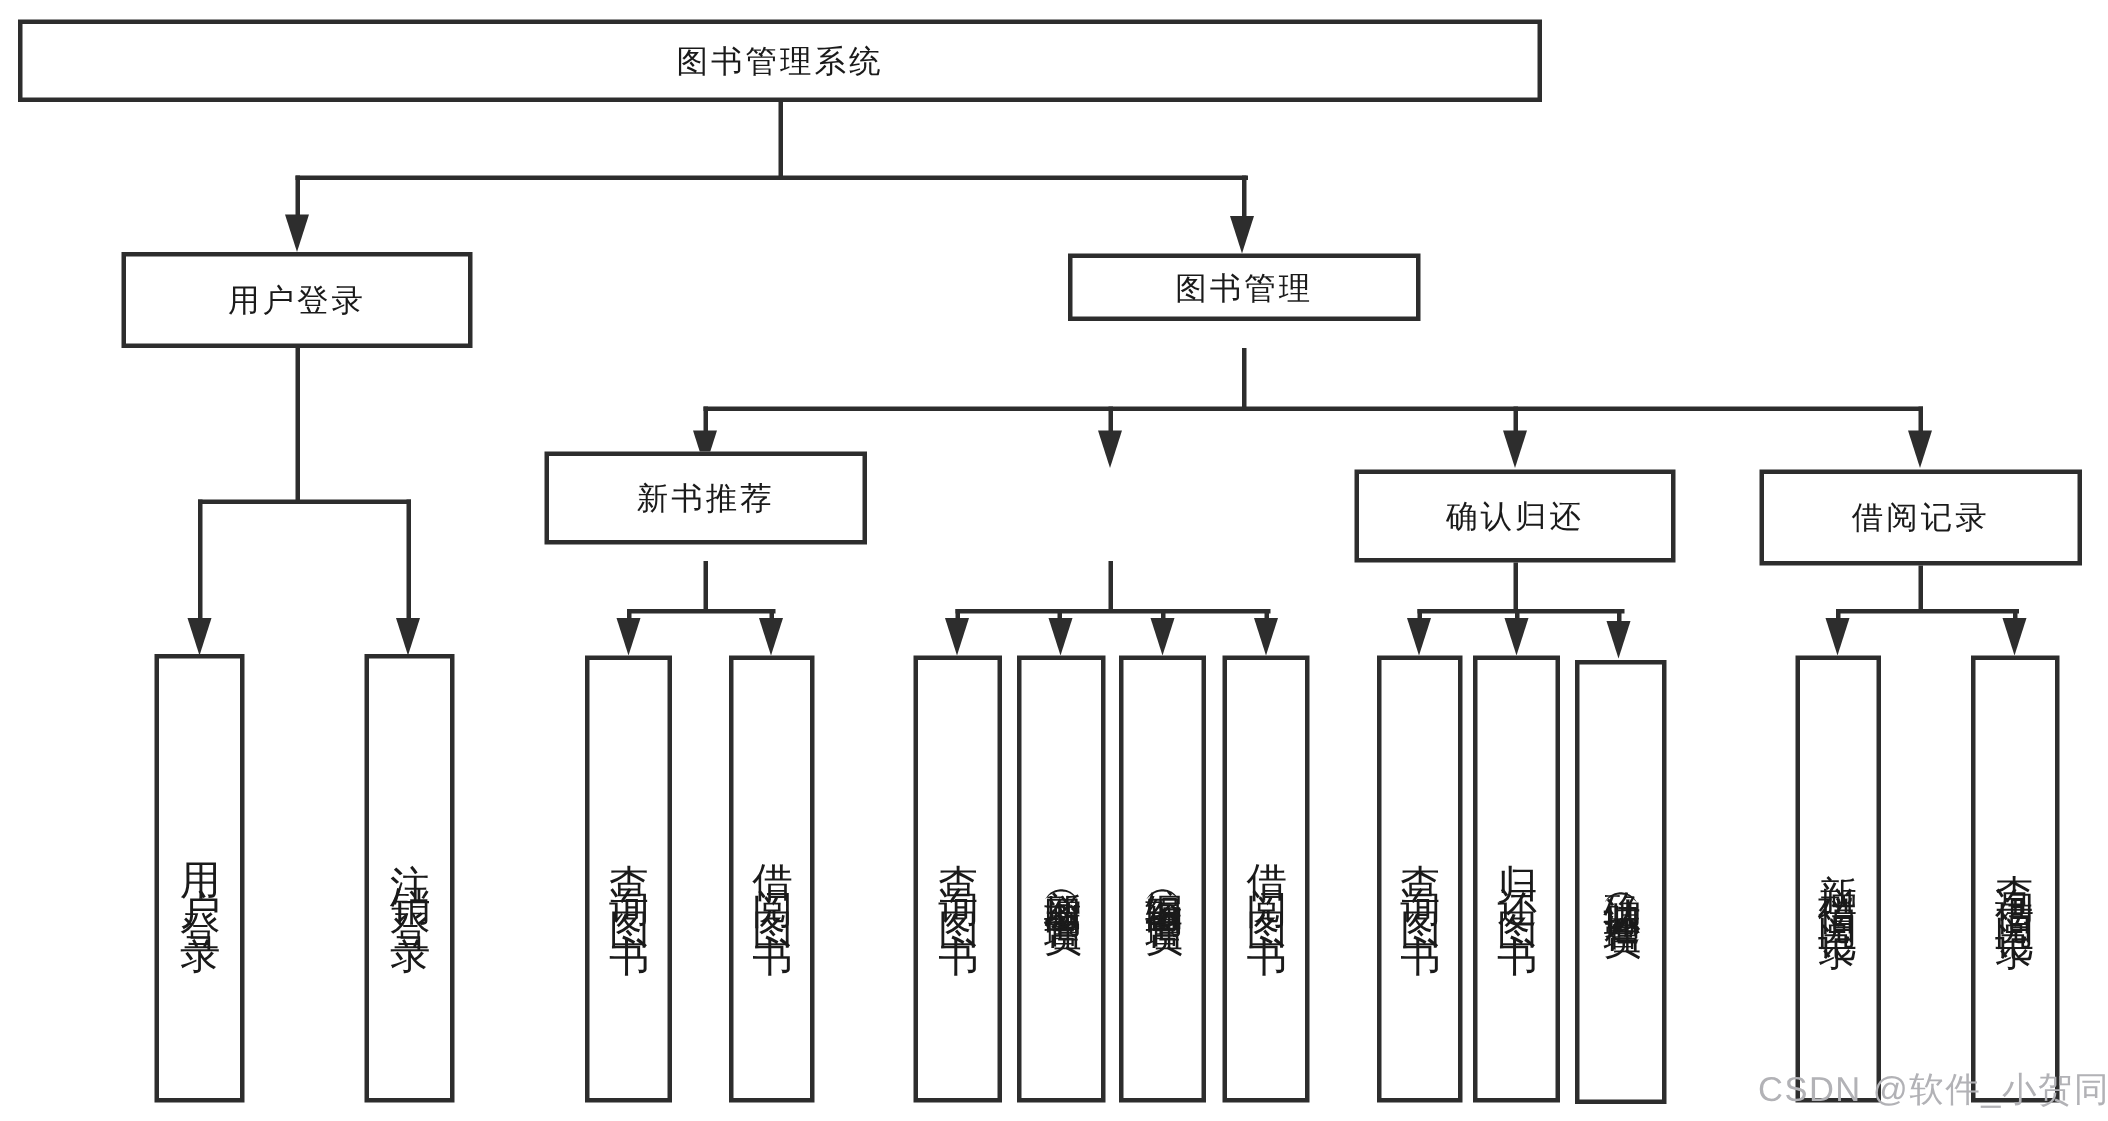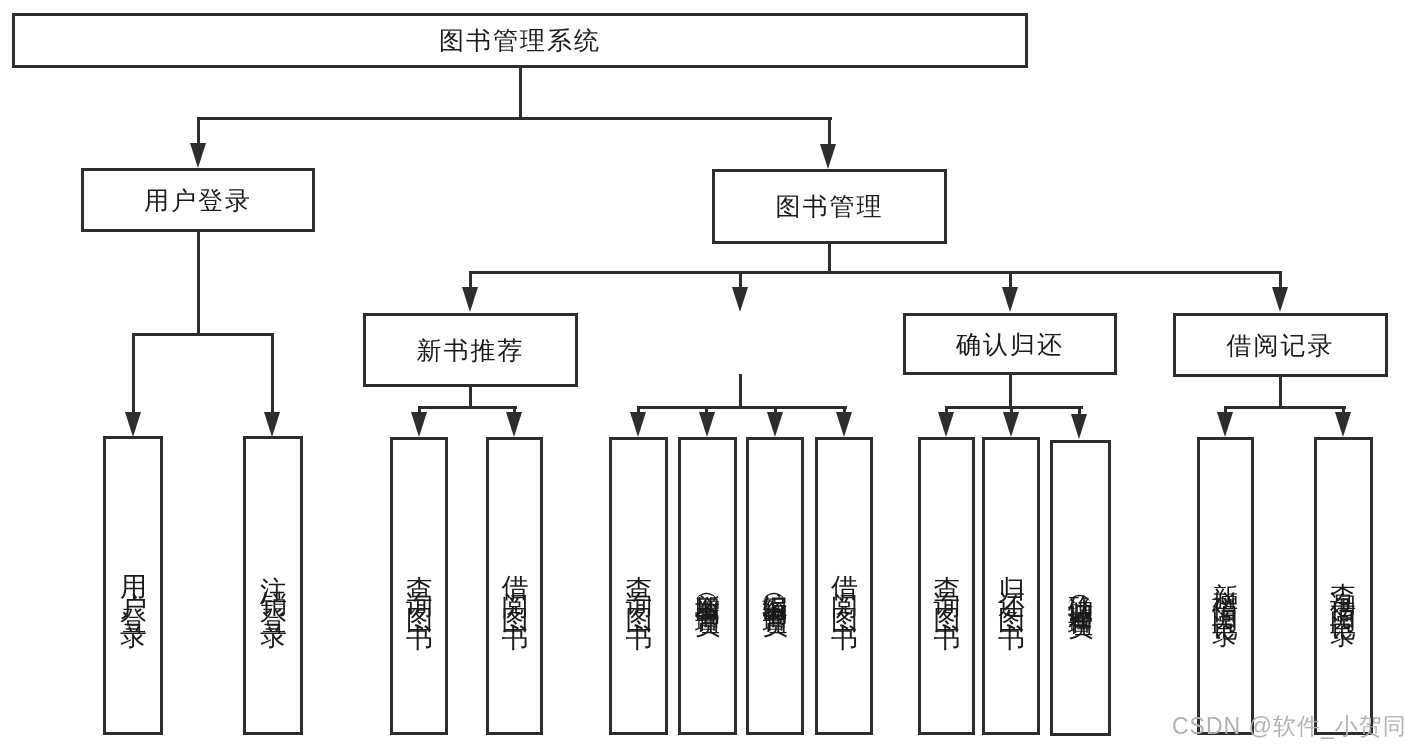--- a/index.html
+++ b/index.html
@@ -21,21 +21,21 @@
     box-sizing: border-box;
     border: 3px solid #2d2d2d;
     background: #ffffff;
     display: flex;
     align-items: center;
     justify-content: center;
     color: #1a1a1a;
     z-index: 2;
   }
   .hbox span {
-    font-size: 25px;
+    font-size: 21px;
     letter-spacing: 2px;
     white-space: nowrap;
   }
   .vbox span {
     writing-mode: vertical-rl;
     text-orientation: mixed;
     white-space: nowrap;
     line-height: 1;
   }
   .t4 span { font-size: 27px; letter-spacing: 16px; }
@@ -131,25 +131,25 @@
   <div class="arrow" style="left:1335px;top:412px"></div>
 
   <div class="box hbox" style="left:12px;top:13px;width:1016px;height:55px">
     <span>图书管理系统</span>
   </div>
 
   <div class="box hbox" style="left:81px;top:168px;width:234px;height:64px">
     <span>用户登录</span>
   </div>
 
-  <div class="box hbox" style="left:712px;top:169px;width:235px;height:75px">
+  <div class="box hbox" style="left:712px;top:169px;width:235px;height:45px">
     <span>图书管理</span>
   </div>
 
-  <div class="box hbox" style="left:363px;top:313px;width:215px;height:74px">
+  <div class="box hbox" style="left:363px;top:301px;width:215px;height:62px">
     <span>新书推荐</span>
   </div>
 
 
   <div class="box hbox" style="left:903px;top:313px;width:214px;height:62px">
     <span>确认归还</span>
   </div>
 
   <div class="box hbox" style="left:1173px;top:313px;width:215px;height:64px">
     <span>借阅记录</span>

